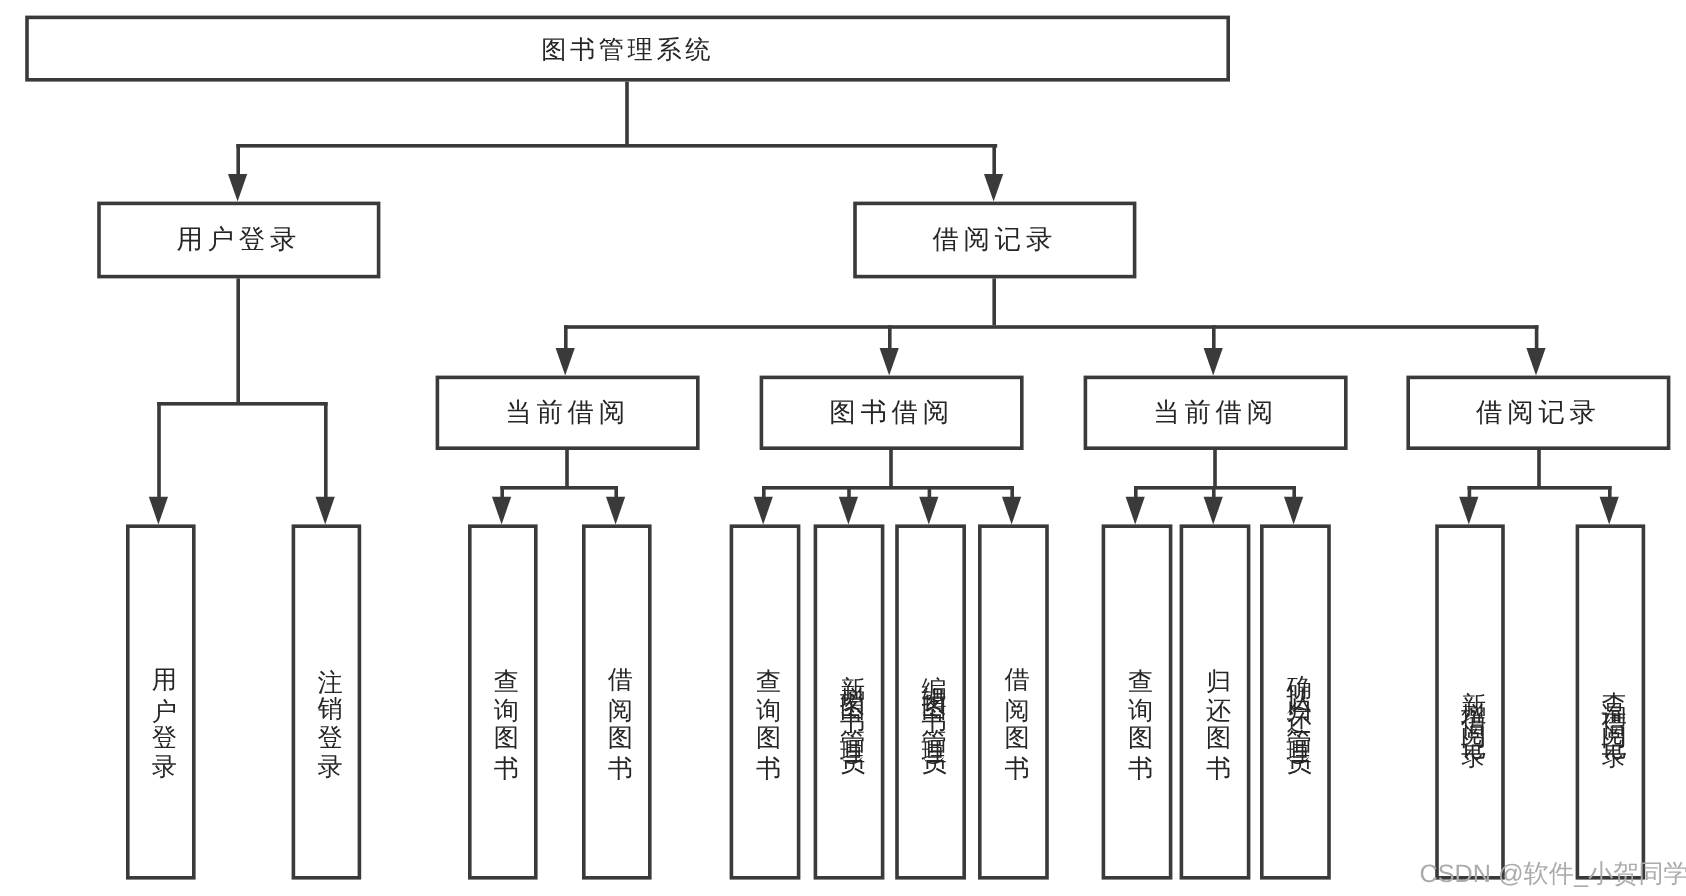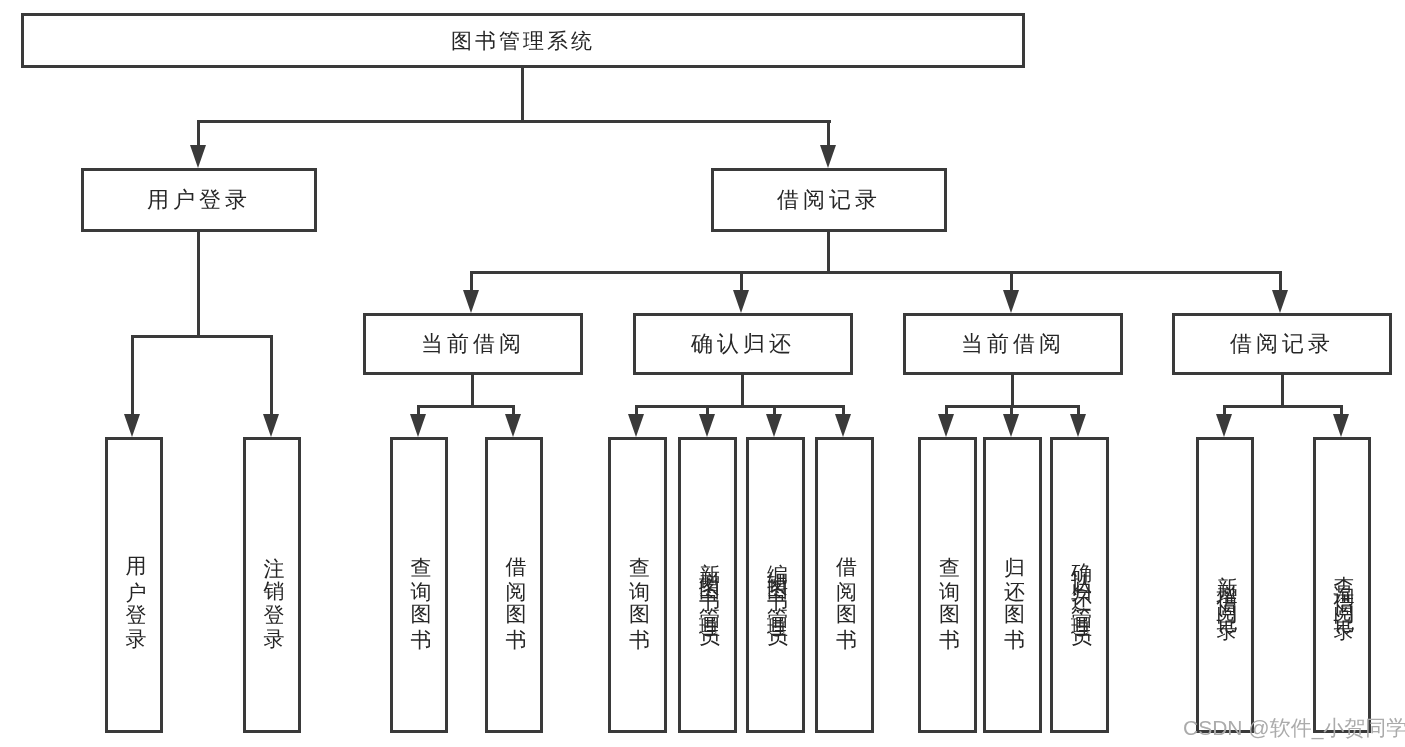--- a/index.html
+++ b/index.html
@@ -44,21 +44,21 @@
 <div class="stage">
 
   <div class="node root-node" style="left:21px; top:13px; width:1004px; height:55px;">图书管理系统</div>
 
   <div class="node" style="left:81px; top:168px; width:236px; height:64px;">用户登录</div>
 
   <div class="node" style="left:711px; top:168px; width:236px; height:64px;">借阅记录</div>
 
   <div class="node" style="left:363px; top:313px; width:220px; height:62px;">当前借阅</div>
 
-  <div class="node" style="left:633px; top:313px; width:220px; height:62px;">确认归还</div>
+  <div class="node" style="left:633px; top:313px; width:220px; height:62px;">图书借阅</div>
 
   <div class="node" style="left:903px; top:313px; width:220px; height:62px;">当前借阅</div>
 
   <div class="node" style="left:1172px; top:313px; width:220px; height:62px;">借阅记录</div>
 
   <div class="node vnode" style="left:105px; top:437px; width:58px; height:296px;">用户登录</div>
   <div class="node vnode" style="left:243px; top:437px; width:58px; height:296px;">注销登录</div>
 
   <div class="node vnode" style="left:390px; top:437px; width:58px; height:296px;">查询图书</div>
   <div class="node vnode" style="left:485px; top:437px; width:58px; height:296px;">借阅图书</div>

